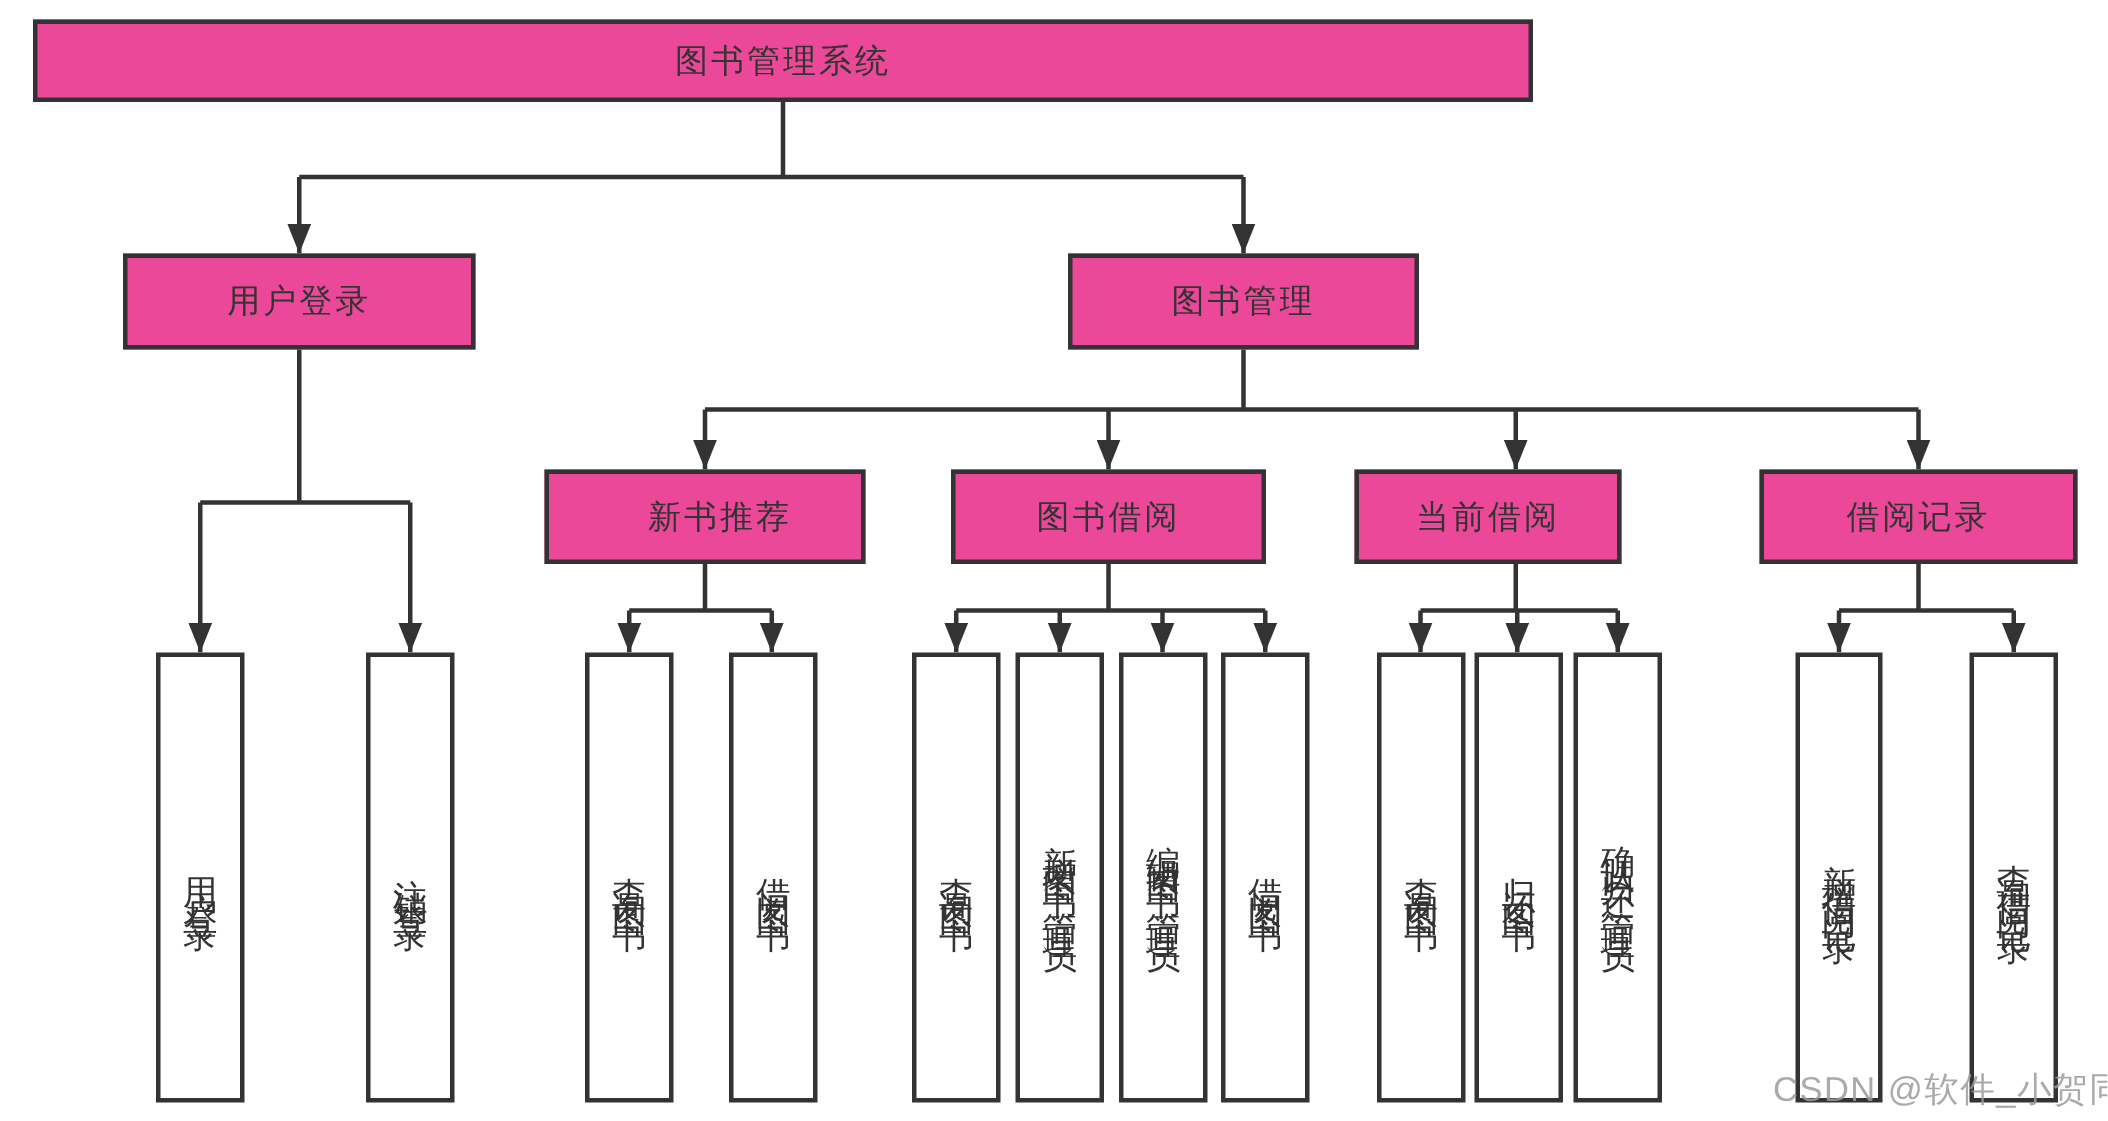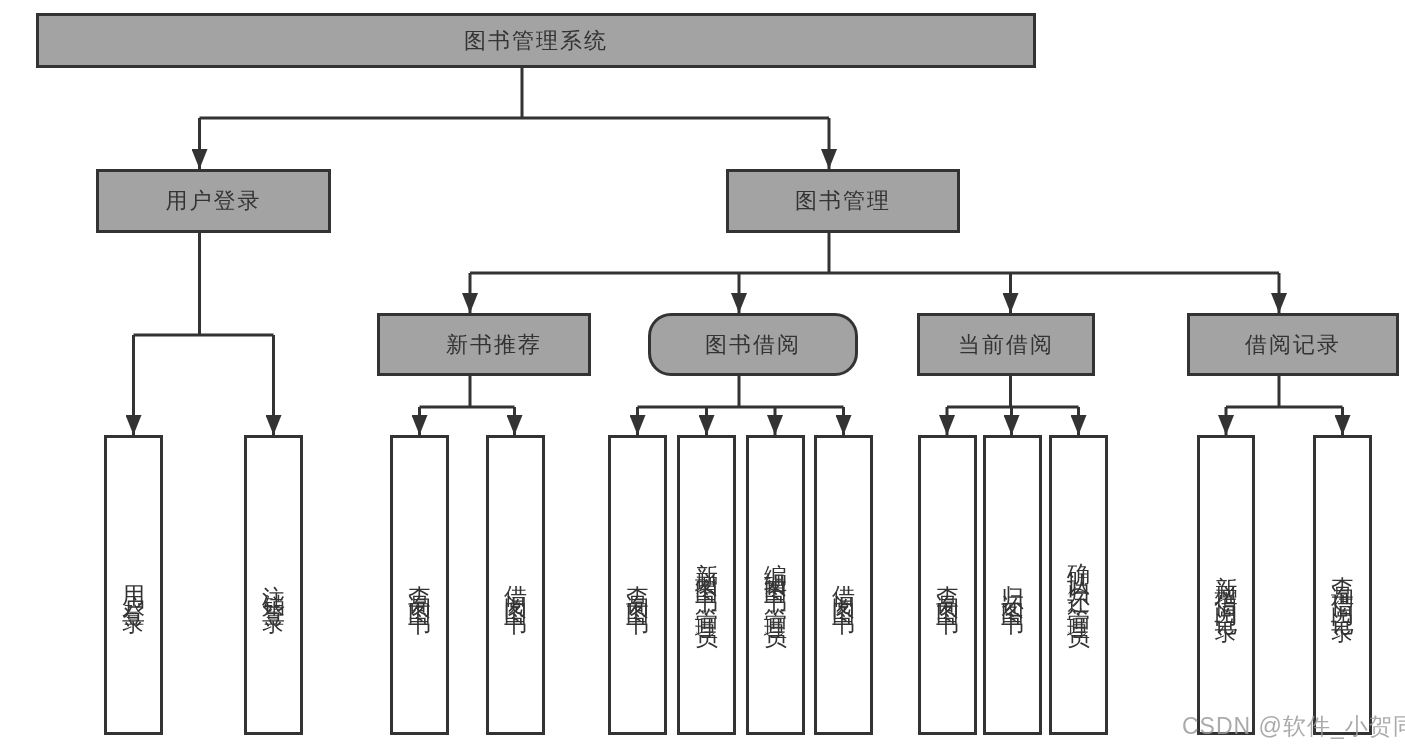--- a/index.html
+++ b/index.html
@@ -9,25 +9,24 @@
     background:#ffffff;
     font-family:"Liberation Sans","DejaVu Sans",sans-serif;
     color:#333333;
     overflow:hidden;
   }
   #wires{position:absolute;left:0;top:0;width:1405px;height:747px;}
   .node{
     position:absolute;
     box-sizing:border-box;
     border:3px solid #333333;
-    background:#a3a3a3;
+    background:#ec4899;
     display:flex;
     align-items:center;
     justify-content:center;
-    margin-left:14px;
   }
   .node .lbl{
     font-size:22px;
     letter-spacing:2px;
     color:#333333;
     white-space:nowrap;
   }
   .leaf{
     position:absolute;
     box-sizing:border-box;
@@ -118,21 +117,21 @@
   <div class="node" style="left:82px;top:169px;width:235px;height:64px;">
     <span class="lbl">用户登录</span>
   </div>
   <div class="node" style="left:712px;top:169px;width:234px;height:64px;">
     <span class="lbl">图书管理</span>
   </div>
 
   <div class="node" style="left:363px;top:313px;width:214px;height:63px;padding-left:20px;">
     <span class="lbl">新书推荐</span>
   </div>
-  <div class="node" style="left:634px;top:313px;width:210px;height:63px;border-radius:23px;">
+  <div class="node" style="left:634px;top:313px;width:210px;height:63px;">
     <span class="lbl">图书借阅</span>
   </div>
   <div class="node" style="left:903px;top:313px;width:178px;height:63px;">
     <span class="lbl">当前借阅</span>
   </div>
   <div class="node" style="left:1173px;top:313px;width:212px;height:63px;">
     <span class="lbl">借阅记录</span>
   </div>
 
   <div class="leaf" style="left:104px;">

